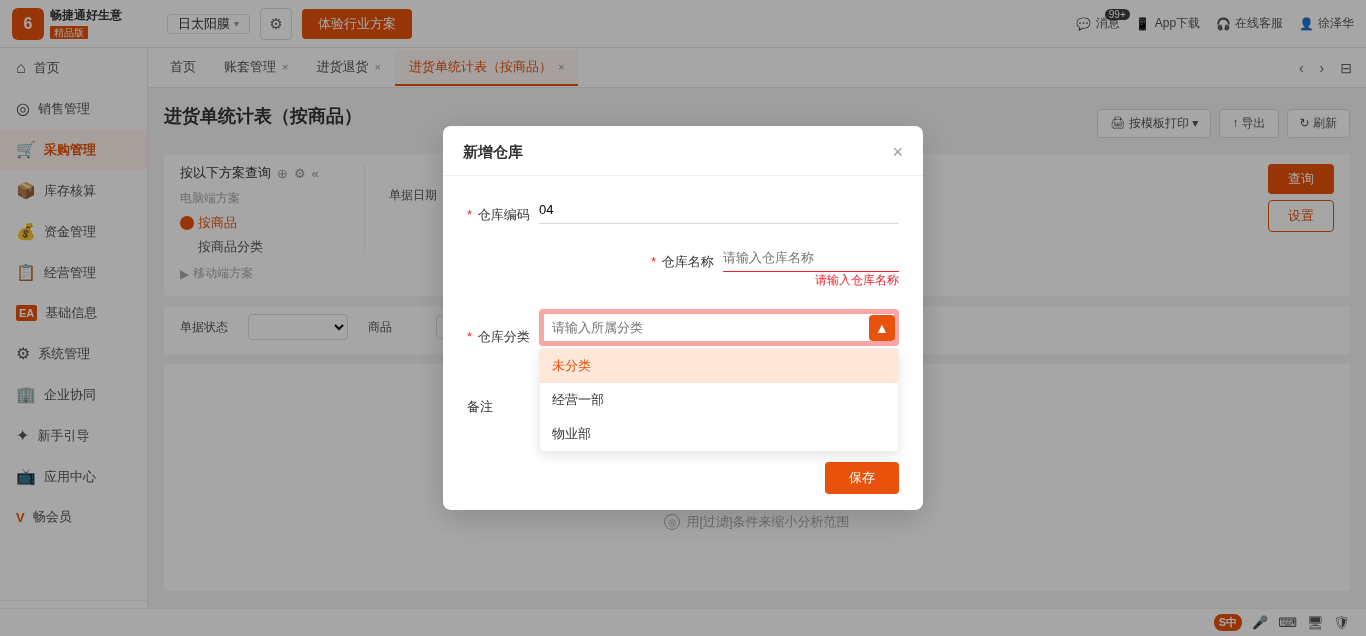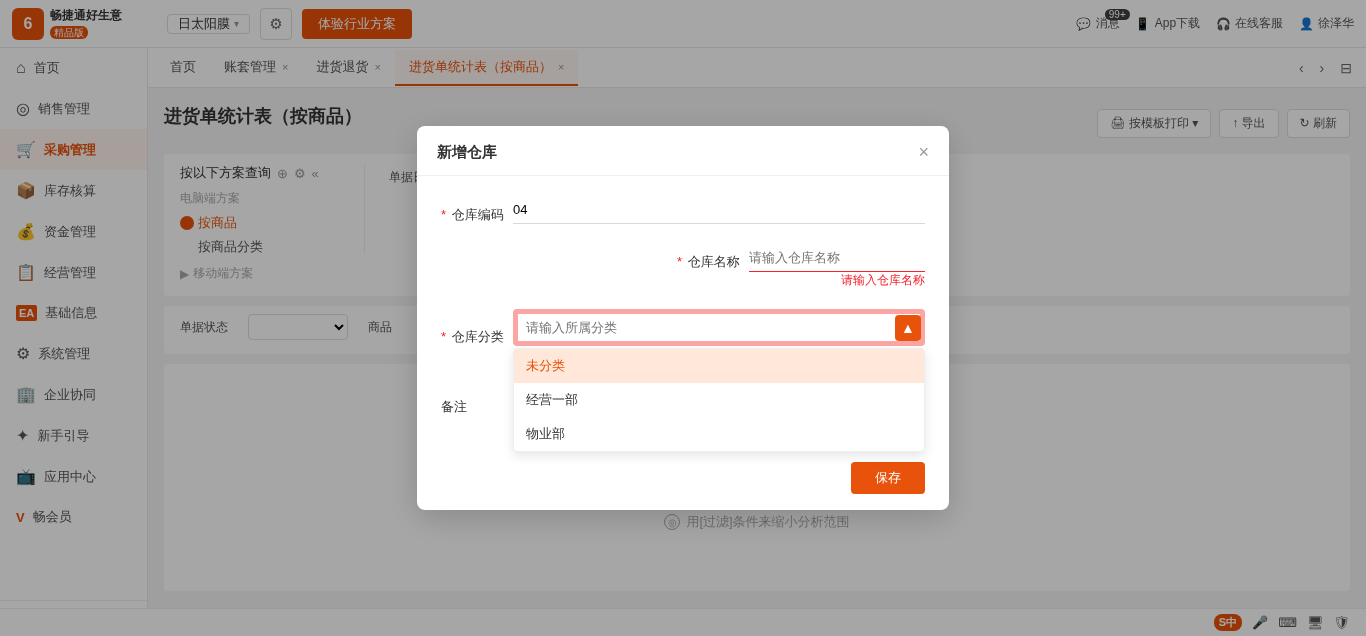--- a/index.html
+++ b/index.html
@@ -13,21 +13,21 @@
     }
     .logo-area {
       display: flex; align-items: center; gap: 6px;
       min-width: 145px; padding-right: 10px;
     }
     .logo-icon {
       width: 32px; height: 32px; background: #e8520a; border-radius: 6px;
       display: flex; align-items: center; justify-content: center;
       color: #fff; font-weight: bold; font-size: 16px;
     }
-    .logo-badge { font-size: 10px; color: #fff; background: #e8520a; padding: 1px 4px; border-radius: 6px; }
+    .logo-badge { font-size: 10px; color: #fff; background: #e8520a; padding: 1px 4px; border-radius: 1px; }
 
     .store-selector {
       display: flex; align-items: center; gap: 4px;
       border: 1px solid #ddd; border-radius: 4px; padding: 0 10px;
       background: #fff; cursor: pointer; font-size: 13px; color: #333;
     }
     .store-selector .chevron { color: #999; font-size: 10px; }
 
     .gear-btn {
       width: 32px; height: 32px; border: 1px solid #ddd; border-radius: 4px;
@@ -108,21 +108,21 @@
 
     
     .overlay {
       position: fixed; top: 0; left: 0; right: 0; bottom: 0;
       background: rgba(0,0,0,0.35); z-index: 100;
       display: flex; align-items: center; justify-content: center;
     }
 
     
     .dialog {
-      background: #fff; border-radius: 8px; width: 532px;
+      background: #fff; border-radius: 8px; width: 480px;
       box-shadow: 0 8px 32px rgba(0,0,0,0.18); position: relative; overflow: visible;
     }
     .dialog-header {
       padding: 16px 20px 12px; border-bottom: 1px solid #f0f0f0;
       display: flex; align-items: center; justify-content: space-between;
     }
     .dialog-title { font-size: 15px; font-weight: bold; color: #333; }
     .dialog-close { cursor: pointer; color: #999; font-size: 18px; }
     .dialog-body { padding: 20px 24px 16px; }
 
@@ -355,20 +355,24 @@
 
         <div style="display:flex;flex-wrap:wrap;gap:10px 20px;align-items:center;flex:1;">
           <div class="form-row">
             <span class="form-label">单据日期</span>
             <input class="form-select" type="text" placeholder="请选择" style="width: 180px;">
           </div>
           <div class="form-row">
             <span class="form-label">付款状态</span>
             <select class="form-select"></select>
           </div>
+          <div style="margin-left:auto;display:flex;flex-direction:column;gap:6px;">
+            <button class="btn-query">查询</button>
+            <button class="btn-settings">设置</button>
+          </div>
         </div>
       </div>
 
       <div style="display:flex;background:#fff;border-radius:4px;padding:8px 16px;margin-bottom:10px;gap:20px;">
         <div class="form-row">
           <span class="form-label">单据状态</span>
           <select class="form-select"></select>
         </div>
         <div class="form-row">
           <span class="form-label">商品</span>

